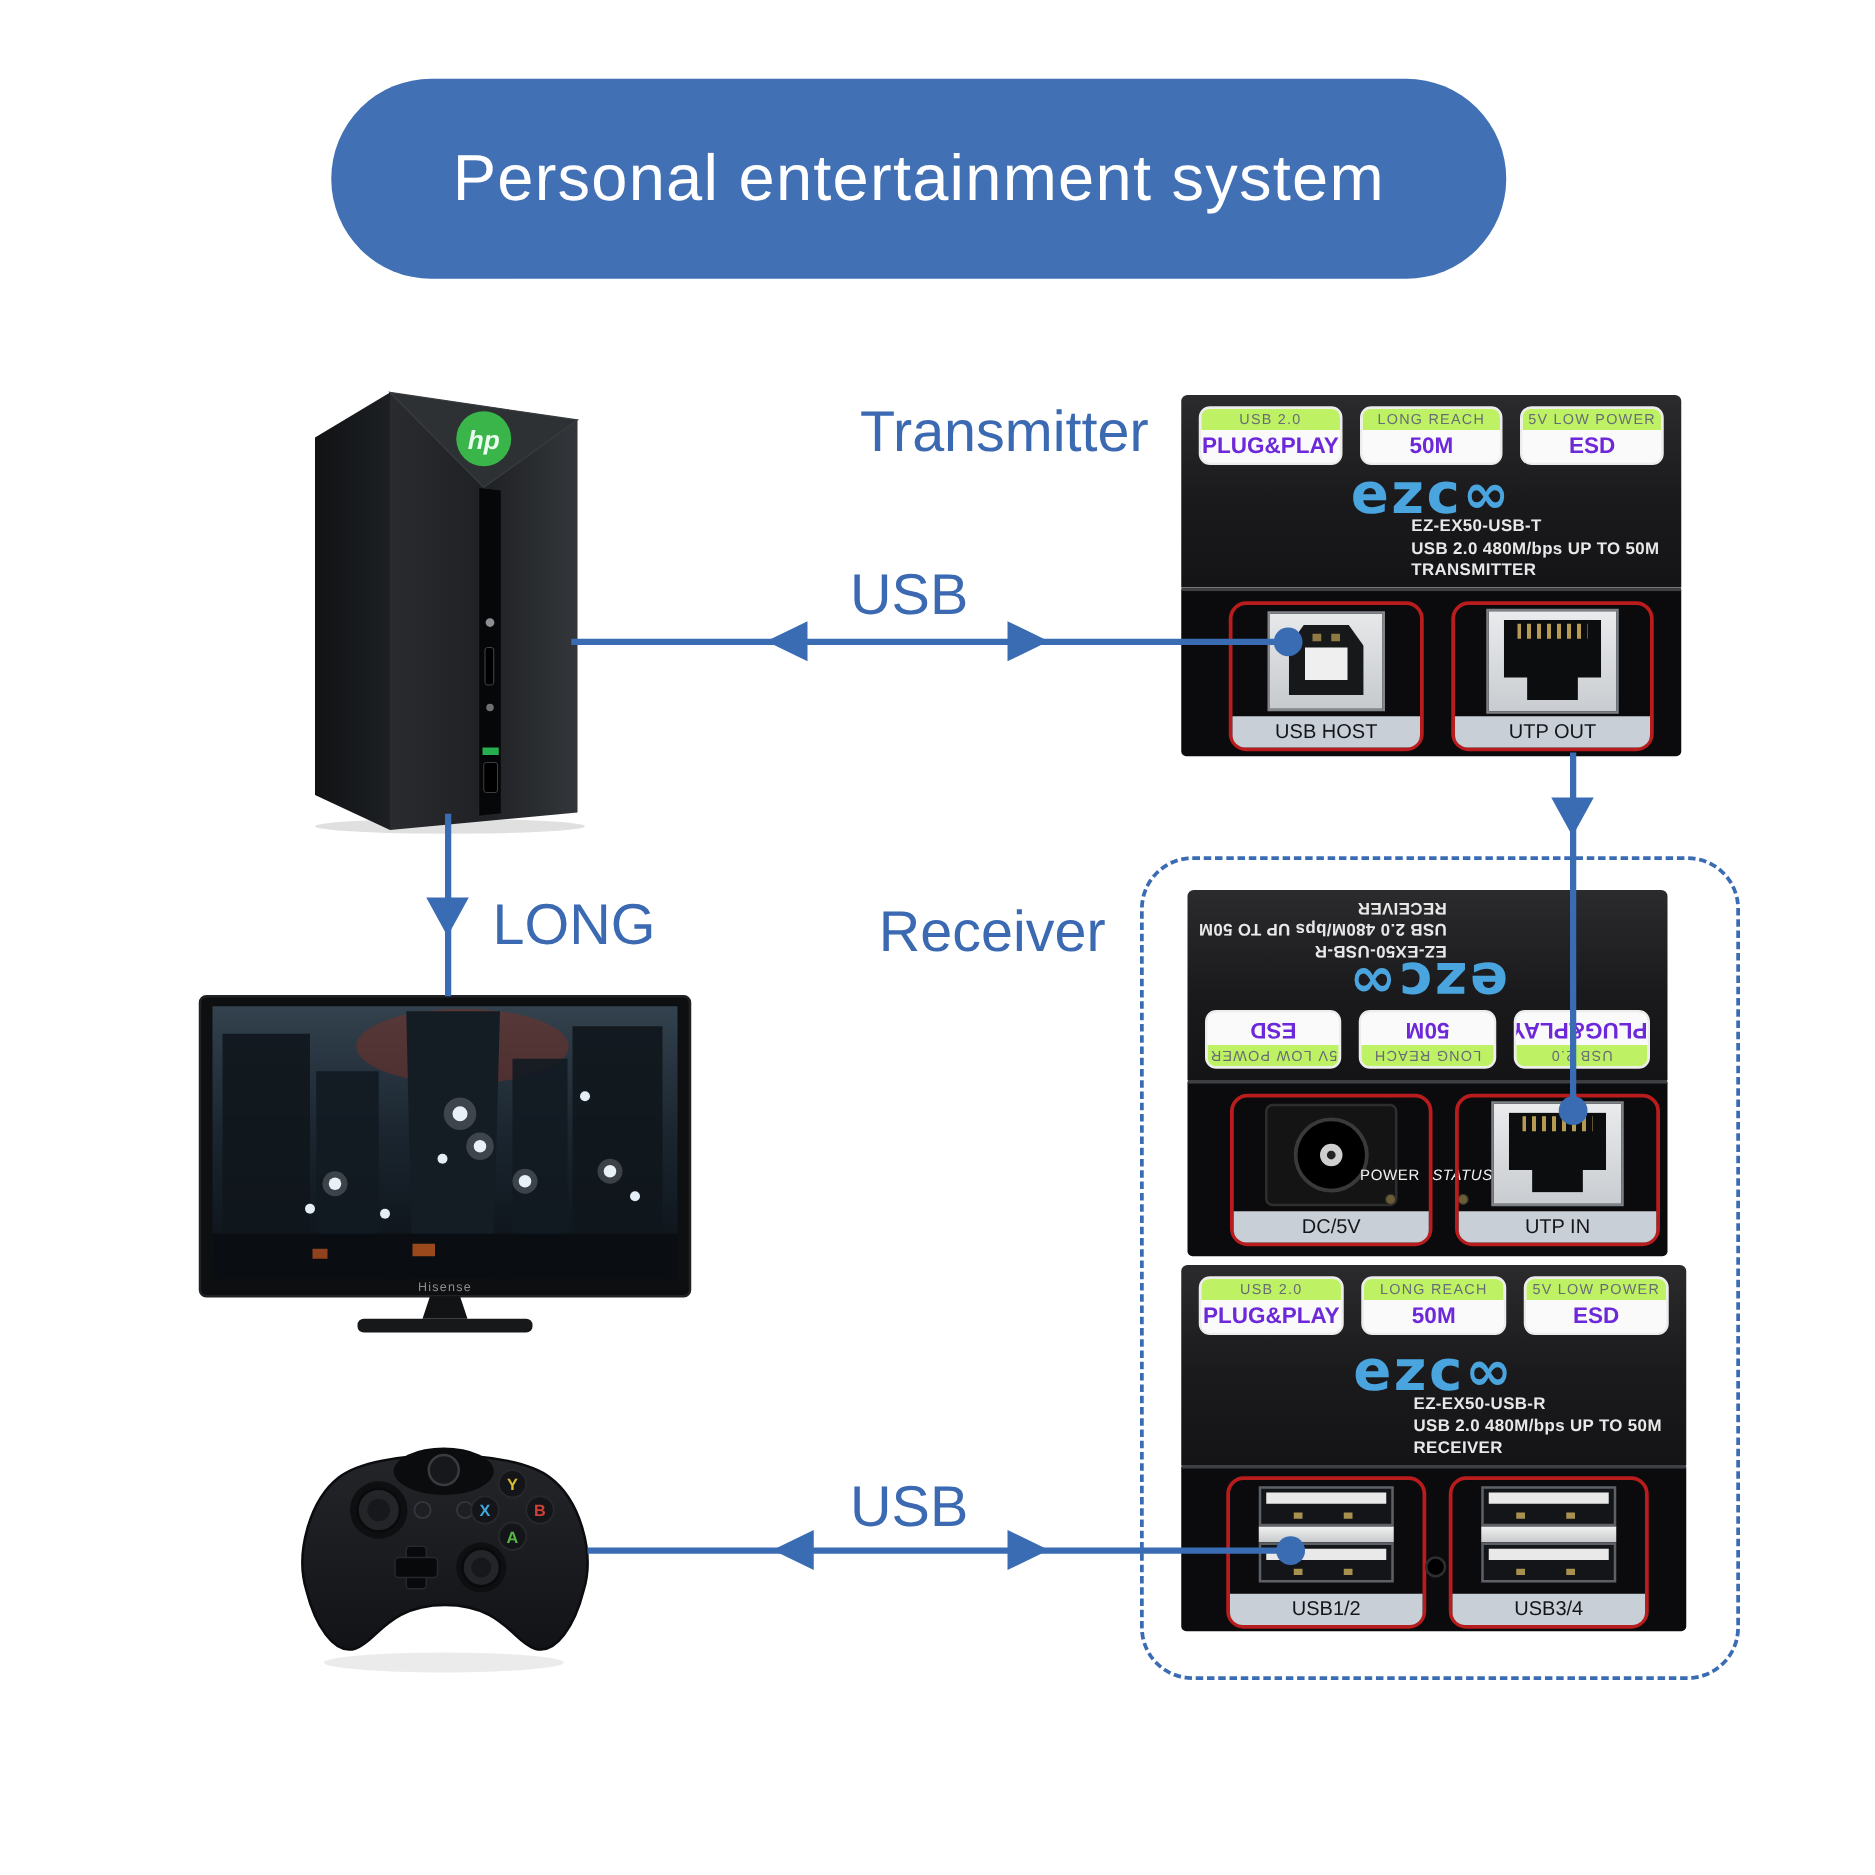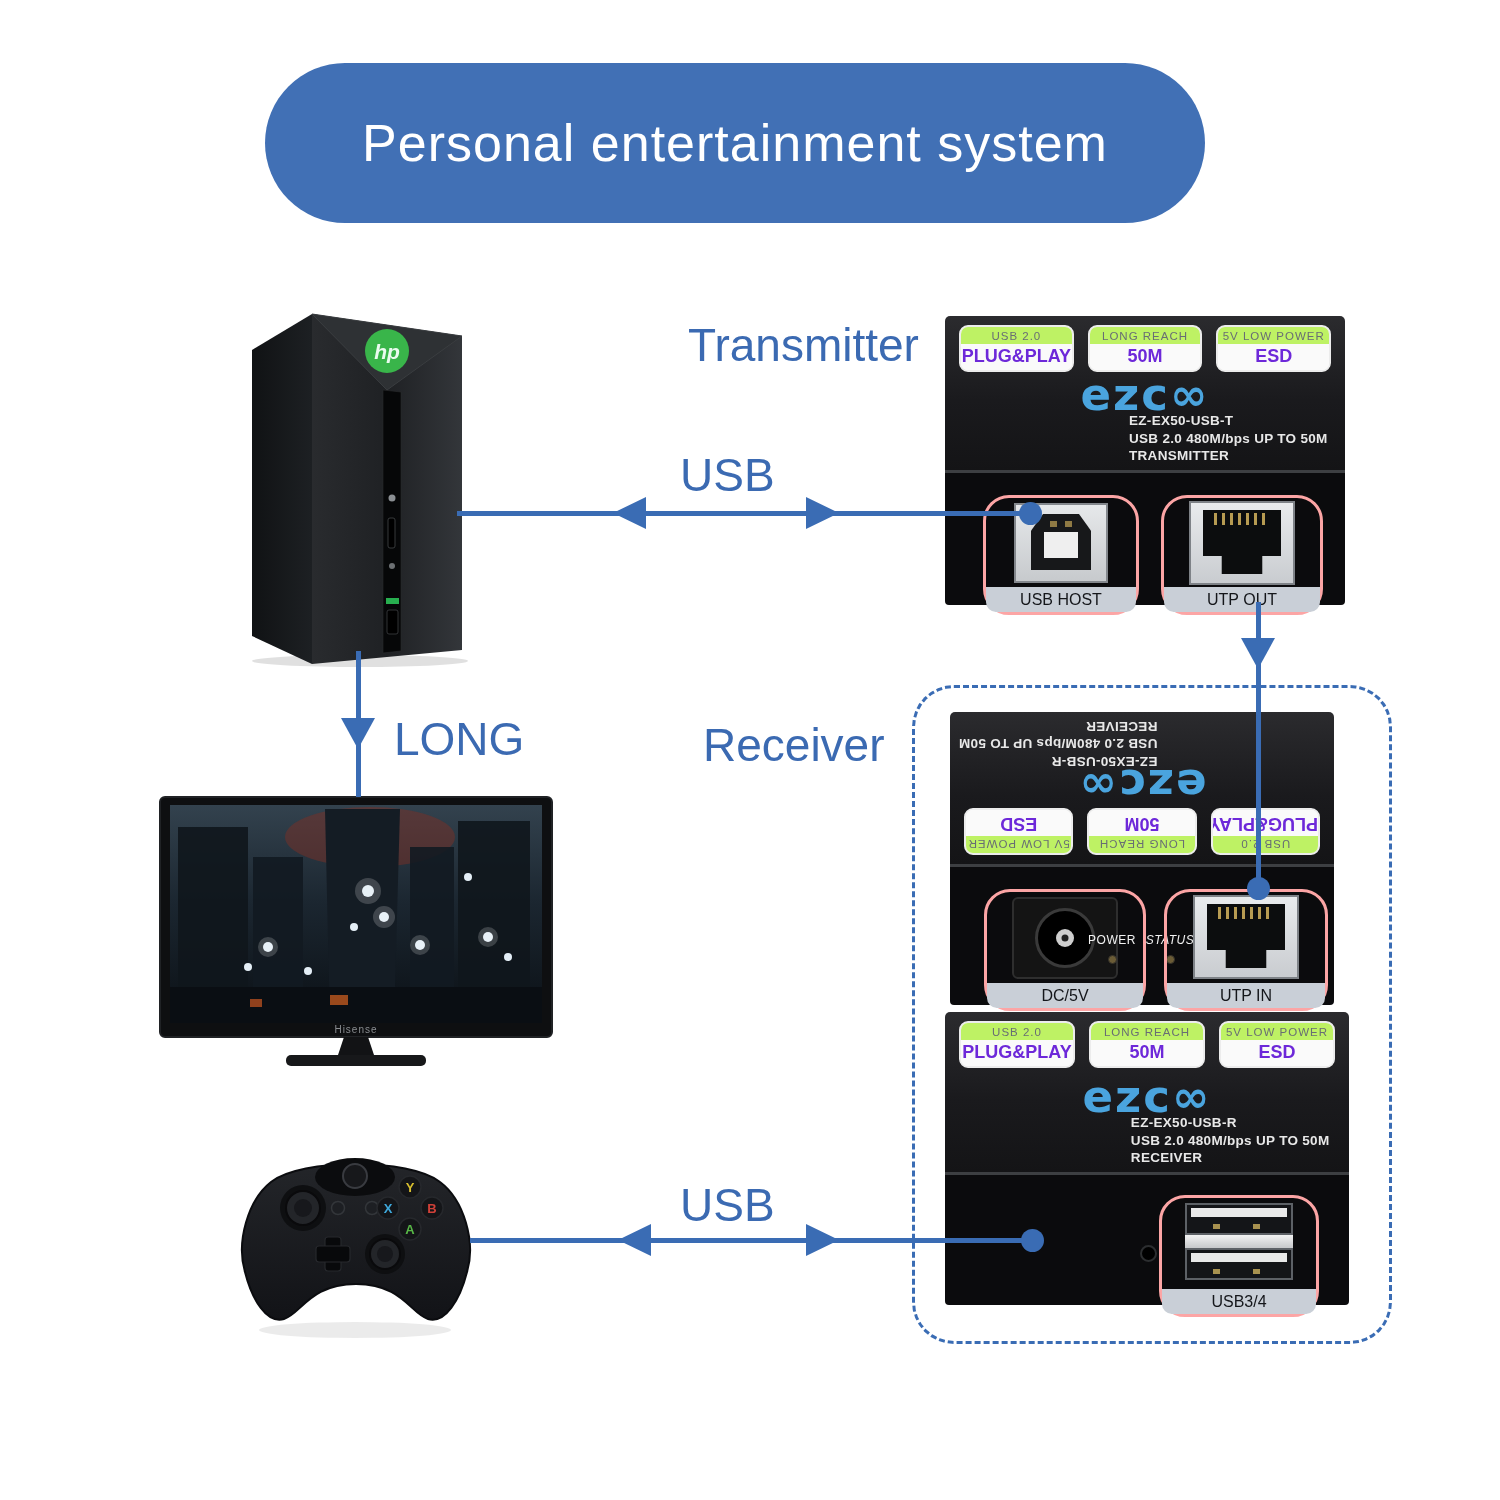--- a/index.html
+++ b/index.html
@@ -49,21 +49,21 @@
     font-family:"DejaVu Sans",sans-serif;font-size:45px;font-weight:700;line-height:1;
     color:var(--logo-blue);letter-spacing:2px;
   }
   .model-block{
     position:absolute;left:46%;bottom:5px;color:#e8e8e8;
     font-size:13.5px;font-weight:700;line-height:1.3;letter-spacing:.3px;white-space:nowrap;
   }
   .box-front{
     position:relative;background:#0b0b0d;border-top:3px solid #3d3f42;border-radius:0 0 4px 4px;
   }
-  .port-module{position:absolute;border:3px solid #fca5a5;border-radius:26px;margin-top:14px;}
+  .port-module{position:absolute;border:3px solid #b91c1c;border-radius:14px;}
   .port-label{
     position:absolute;left:0;right:0;bottom:0;height:25px;background:#c9cfd7;
     border-radius:0 0 10px 10px;color:#14161a;font-size:16px;line-height:25px;text-align:center;
   }
   
   .usbb-plate{position:absolute;left:50%;transform:translateX(-50%);top:5px;width:90px;height:76px;background:linear-gradient(180deg,#e6e8ea,#c7cacd);border:2px solid #83878c;}
   .usbb-hole{position:absolute;left:50%;top:9px;transform:translateX(-50%);width:60px;height:56px;background:#17181a;
     clip-path:polygon(20% 0,80% 0,100% 30%,100% 100%,0 100%,0 30%);}
   .usbb-inner{position:absolute;left:50%;top:18px;transform:translateX(-50%);width:34px;height:26px;background:#efefef;}
   .usbb-pin{position:absolute;top:7px;width:7px;height:6px;background:#8f7a44;}
@@ -324,20 +324,36 @@
         </div>
         <div class="ezcoo" style="top:62px;">ezc∞</div>
         <div class="model-block">
           <div>EZ-EX50-USB-R</div>
           <div>USB 2.0 480M/bps UP TO 50M</div>
           <div>RECEIVER</div>
         </div>
       </div>
     </div>
     <div class="box-front" style="height:130px;">
+      <div class="port-module" style="left:36px;top:6px;width:154px;height:116px;">
+        <div class="usba-stack">
+          <div class="usba-port">
+              <div class="usba-tongue"></div>
+              <span class="usba-pin p1"></span>
+              <span class="usba-pin p2"></span>
+            </div>
+          <div class="usba-div"></div>
+          <div class="usba-port">
+              <div class="usba-tongue"></div>
+              <span class="usba-pin p1"></span>
+              <span class="usba-pin p2"></span>
+            </div>
+        </div>
+        <div class="port-label">USB1/2</div>
+      </div>
       <div class="screw" style="left:195px;top:70px;"></div>
       <div class="port-module" style="left:214px;top:6px;width:154px;height:116px;">
         <div class="usba-stack">
           <div class="usba-port">
               <div class="usba-tongue"></div>
               <span class="usba-pin p1"></span>
               <span class="usba-pin p2"></span>
             </div>
           <div class="usba-div"></div>
           <div class="usba-port">

